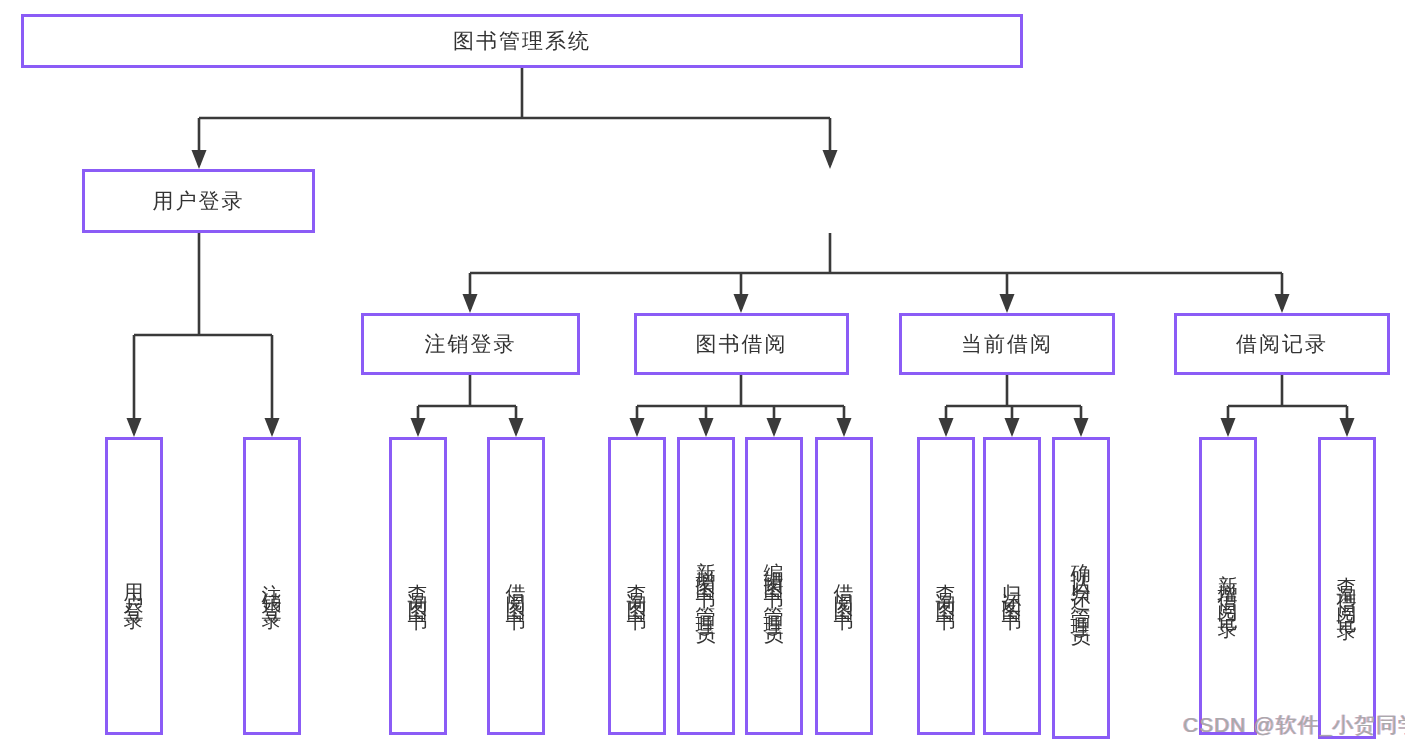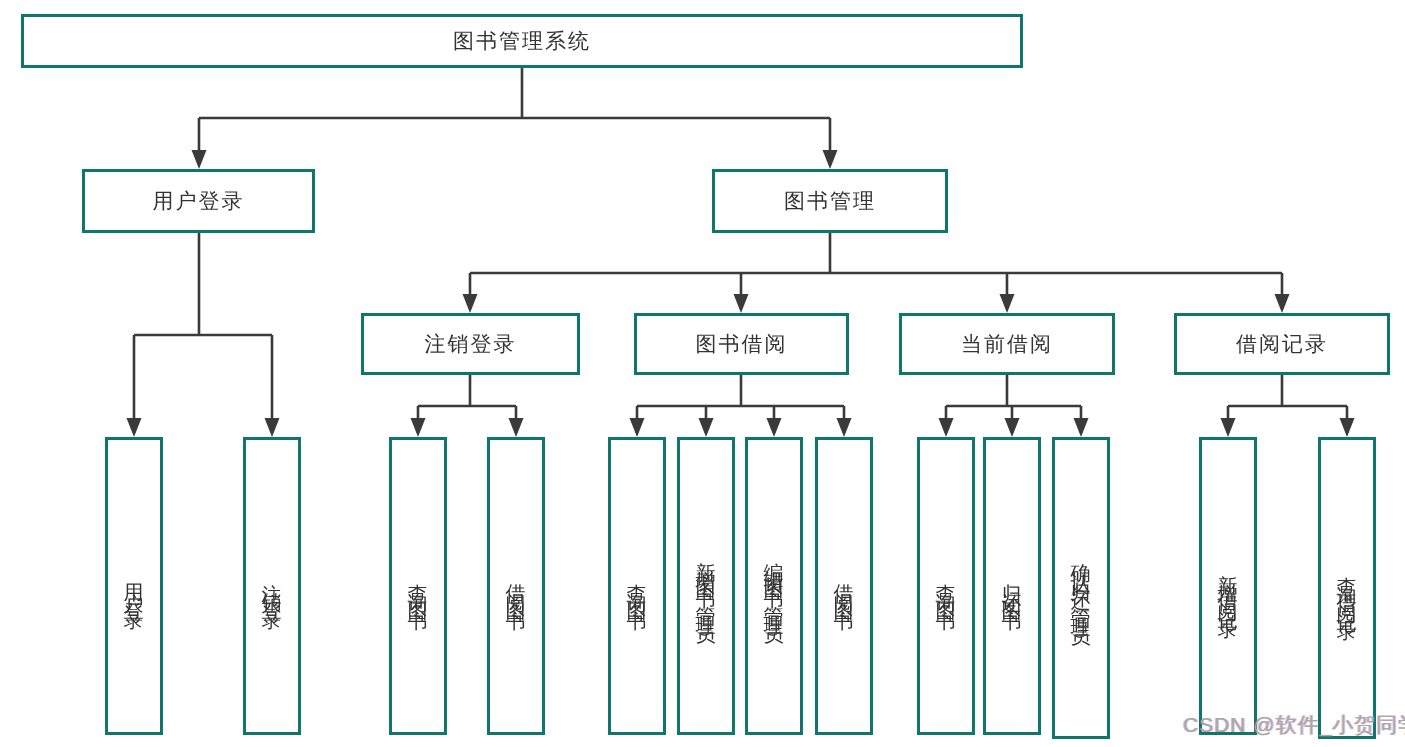--- a/index.html
+++ b/index.html
@@ -18,21 +18,21 @@
   #wires {
     position: absolute;
     left: 0; top: 0;
     width: 1405px;
     height: 747px;
     z-index: 1;
   }
   .node {
     position: absolute;
     box-sizing: border-box;
-    border: 3px solid #0f766e;
+    border: 3px solid #8b5cf6;
     background: #ffffff;
     display: flex;
     align-items: center;
     justify-content: center;
     z-index: 2;
   }
   .h-label {
     font-size: 21px;
     letter-spacing: 2px;
     color: #333333;
@@ -104,23 +104,20 @@
     </g>
   </svg>
 
   <div class="node" style="left:21px; top:14px; width:1002px; height:54px;">
     <span class="h-label">图书管理系统</span>
   </div>
 
   <div class="node" style="left:82px; top:169px; width:233px; height:64px;">
     <span class="h-label">用户登录</span>
   </div>
-  <div class="node" style="left:712px; top:169px; width:236px; height:64px;">
-    <span class="h-label">图书管理</span>
-  </div>
 
   <div class="node" style="left:361px; top:313px; width:219px; height:62px;">
     <span class="h-label">注销登录</span>
   </div>
   <div class="node" style="left:634px; top:313px; width:215px; height:62px;justify-content:center;">
     <span class="h-label">图书借阅</span>
   </div>
   <div class="node" style="left:899px; top:313px; width:216px; height:62px;">
     <span class="h-label">当前借阅</span>
   </div>

